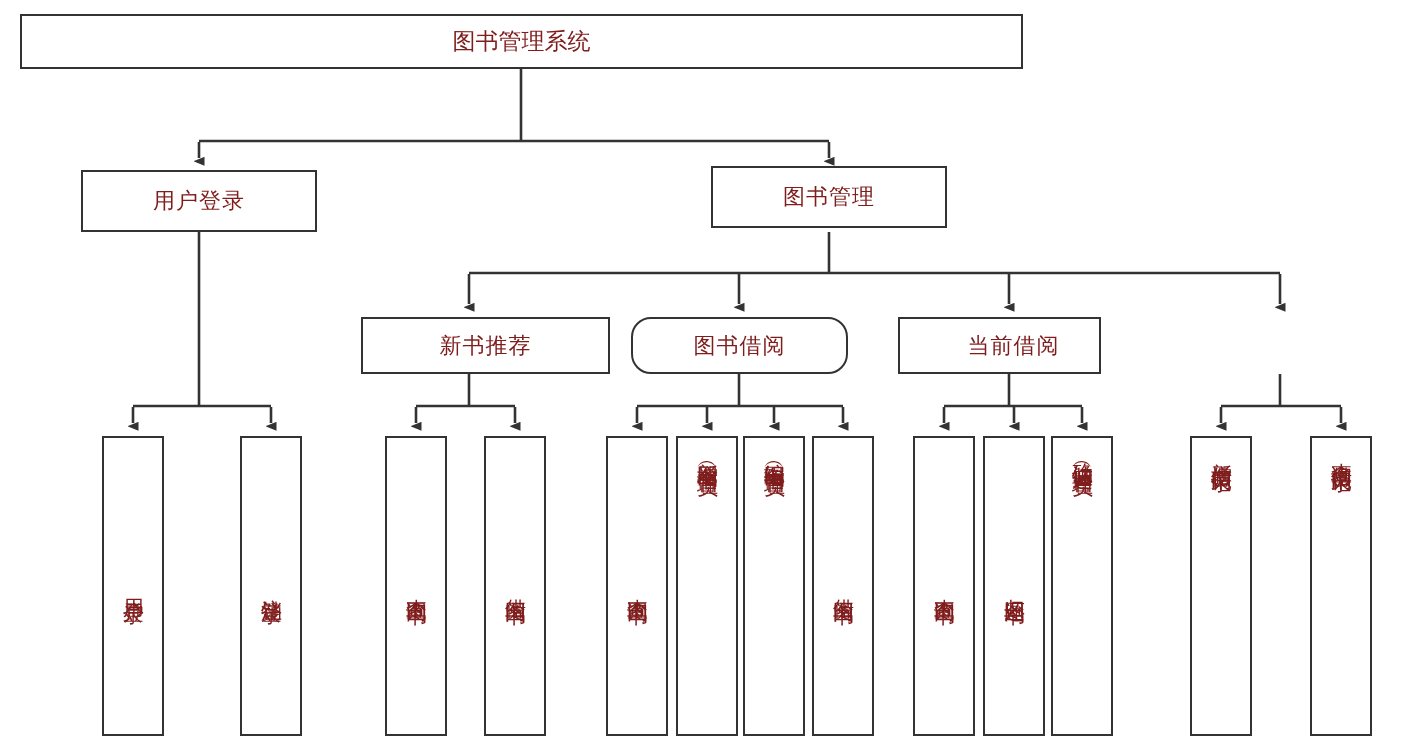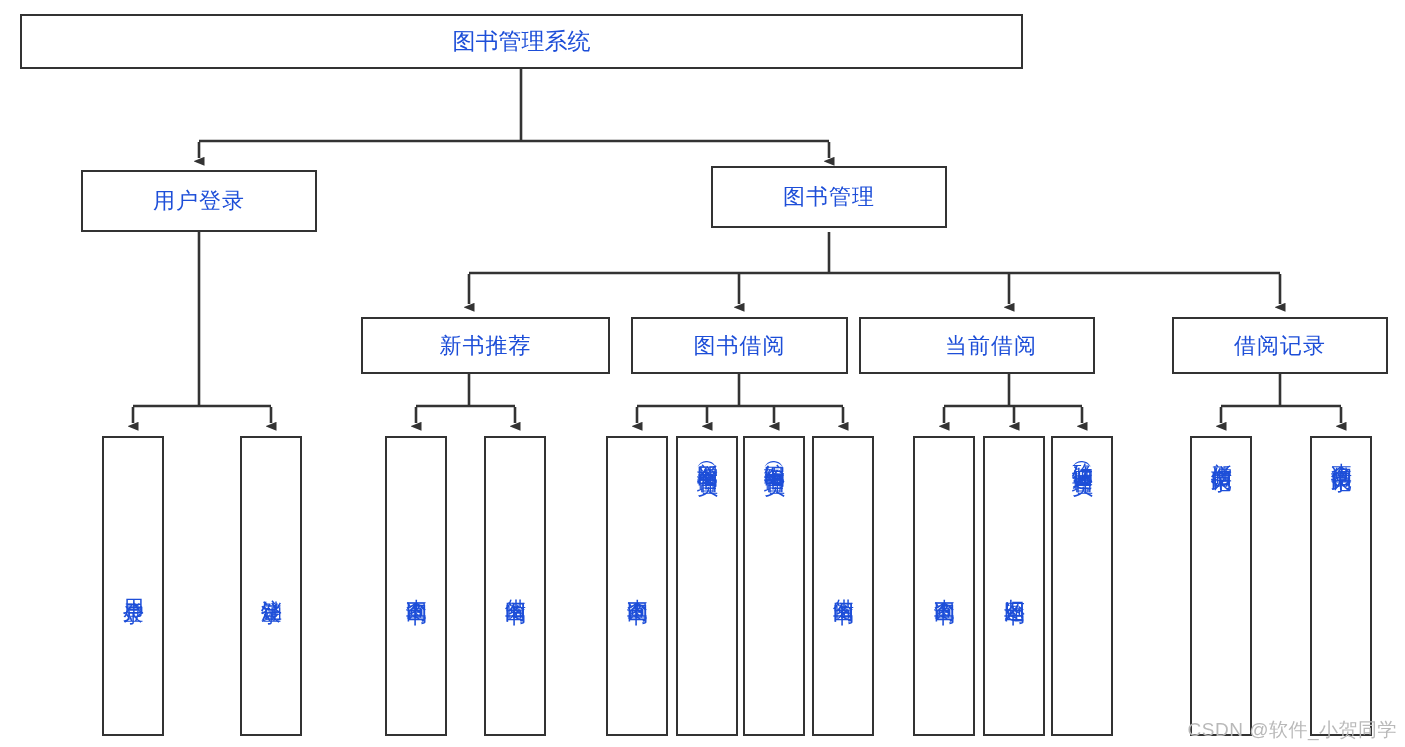--- a/index.html
+++ b/index.html
@@ -26,21 +26,21 @@
     pointer-events: none;
   }
   .node {
     position: absolute;
     box-sizing: border-box;
     background: #ffffff;
     border: 2.5px solid #333333;
     display: flex;
     align-items: center;
     justify-content: center;
-    color: #1d4ed8;
+    color: #7f1d1d;
   }
   .node.horiz {
     font-size: 22px;
     letter-spacing: 1px;
   }
   .node.root {
     font-size: 23px;
   }
   .node.leaf {
     font-size: 21px;
@@ -134,28 +134,25 @@
   <div class="node horiz" id="n-l2-0" style="left: 81px; top: 170px; width: 236px; height: 62px;">
     <span>用户登录</span>
   </div>
   <div class="node horiz" id="n-l2-1" style="left: 711px; top: 166px; width: 236px; height: 62px;">
     <span>图书管理</span>
   </div>
 
   <div class="node horiz" id="n-l3-0" style="left: 361px; top: 317px; width: 249px; height: 57px;">
     <span>新书推荐</span>
   </div>
-  <div class="node horiz" id="n-l3-1" style="left: 631px; top: 317px; width: 217px; height: 57px;">
+  <div class="node horiz" id="n-l3-1" style="left: 631px; top: 317px; width: 217px; height: 57px; border-radius: 20px;">
     <span>图书借阅</span>
   </div>
-  <div class="node horiz" id="n-l3-2" style="left: 859px; top: 317px; width: 236px; height: 57px; padding-left: 28px;">
+  <div class="node horiz" id="n-l3-2" style="left: 898px; top: 317px; width: 203px; height: 57px; padding-left: 28px;">
     <span>当前借阅</span>
-  </div>
-  <div class="node horiz" id="n-l3-3" style="left: 1172px; top: 317px; width: 216px; height: 57px;">
-    <span>借阅记录</span>
   </div>
 
   <div class="node leaf centered" id="n-lf-0" style="left: 102px; top: 436px; width: 62px; height: 300px;">
     <span class="vtext">用户登录</span>
   </div>
   <div class="node leaf centered" id="n-lf-1" style="left: 240px; top: 436px; width: 62px; height: 300px;">
     <span class="vtext">注销登录</span>
   </div>
   <div class="node leaf centered" id="n-lf-2" style="left: 385px; top: 436px; width: 62px; height: 300px;">
     <span class="vtext">查询图书</span>
@@ -184,14 +181,13 @@
   <div class="node leaf" id="n-lf-10" style="left: 1051px; top: 436px; width: 62px; height: 300px;">
     <span class="vtext">确认归还（管理员）</span>
   </div>
   <div class="node leaf" id="n-lf-11" style="left: 1190px; top: 436px; width: 62px; height: 300px;">
     <span class="vtext">新增借阅记录</span>
   </div>
   <div class="node leaf" id="n-lf-12" style="left: 1310px; top: 436px; width: 62px; height: 300px;">
     <span class="vtext">查询借阅记录</span>
   </div>
 
-  <div class="watermark">CSDN @软件_小贺同学</div>
 </div>
 
 </body></html>

